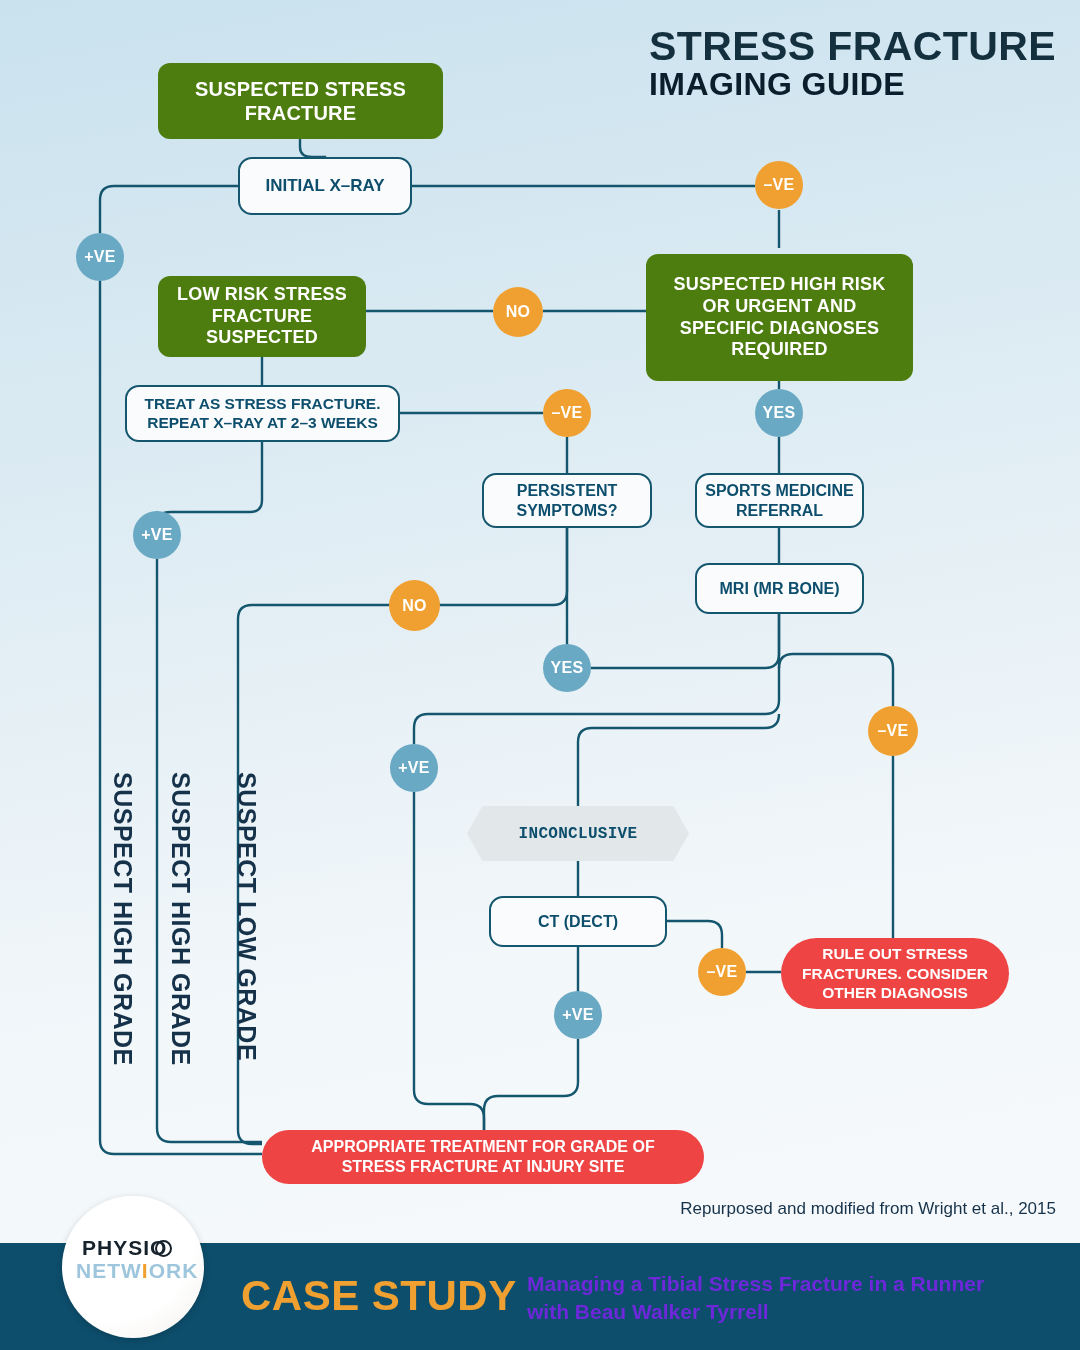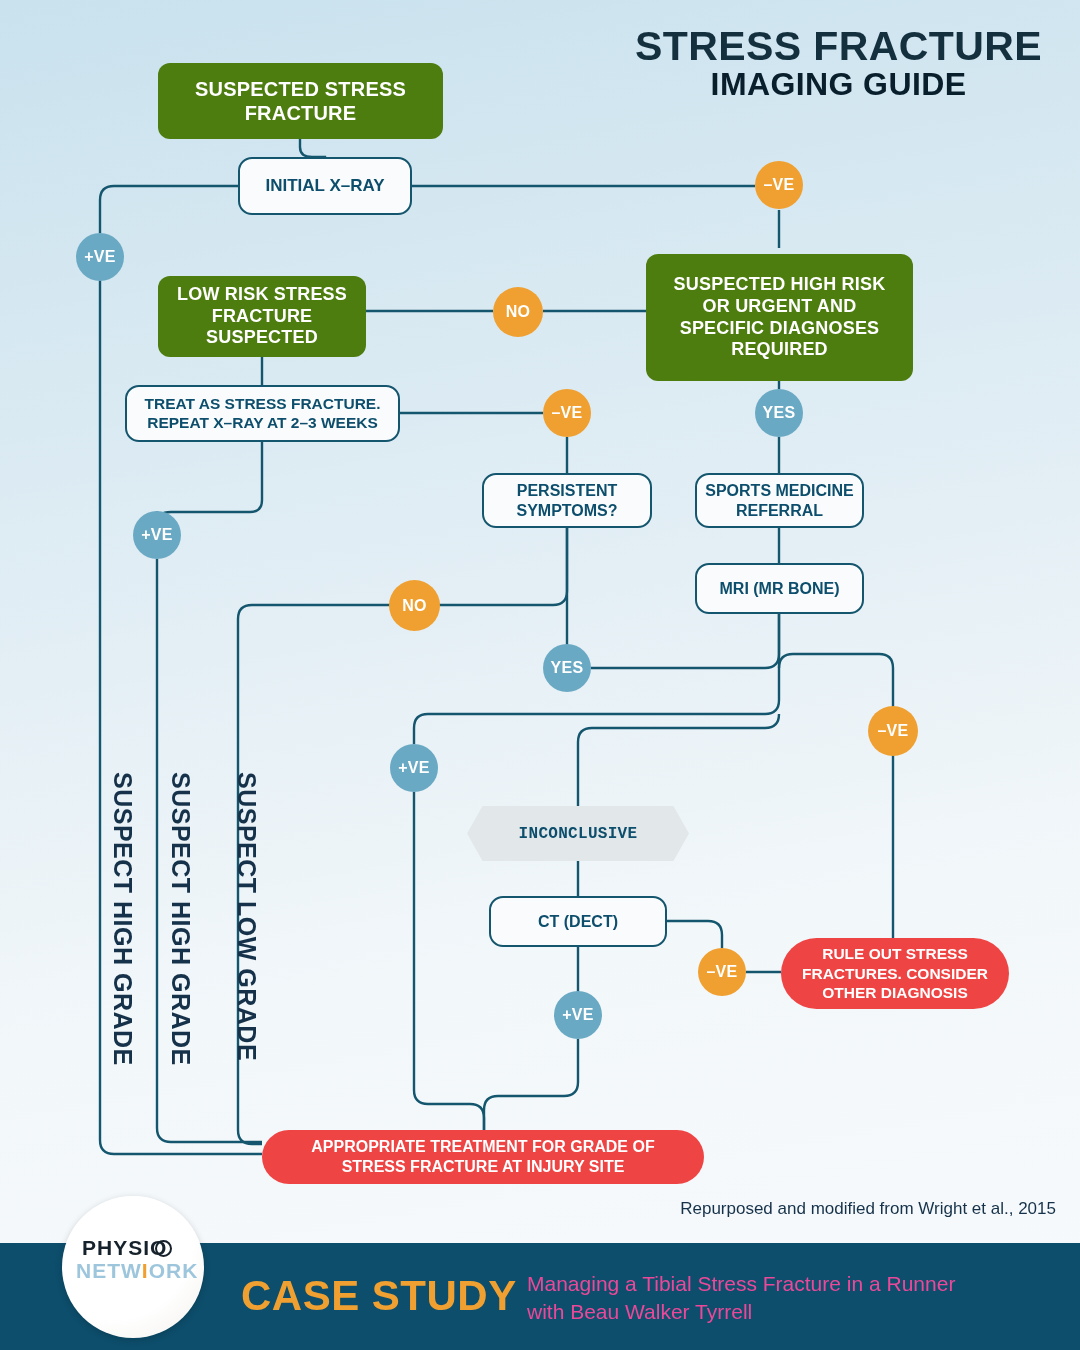--- a/index.html
+++ b/index.html
@@ -39,29 +39,29 @@
     color:#fff;font-weight:bold;font-size:16px;letter-spacing:.3px;
   }
   .pill.blue{background:#6aa9c4;}
   .pill.orange{background:#f0a030;}
 
   .vlabel{
     position:absolute;color:#16324a;font-weight:bold;font-size:25px;letter-spacing:.5px;
     writing-mode:vertical-rl;white-space:nowrap;
   }
 
-  #title{position:absolute;right:38px;top:26px;text-align:center;color:#14303f;line-height:1.02;}
+  #title{position:absolute;right:24px;top:26px;text-align:left;color:#14303f;line-height:1.02;}
   #title .l1{font-size:41px;font-weight:bold;letter-spacing:.4px;}
   #title .l2{font-size:32px;font-weight:bold;letter-spacing:.4px;color:#0a1f2c;}
 
   #attrib{position:absolute;right:24px;top:1199px;font-size:17px;color:#16324a;margin-left:22px;}
 
   #footerbar{position:absolute;left:0;top:1243px;width:1080px;height:107px;background:#0d4e6c;}
   #csLabel{position:absolute;left:241px;top:1272px;color:#f0a030;font-size:42px;font-weight:bold;letter-spacing:.5px;}
-  #csText{position:absolute;left:527px;top:1270px;color:#ec4899;font-size:21px;font-weight:normal;line-height:1.35;}
+  #csText{position:absolute;left:527px;top:1270px;color:#6d28d9;font-size:21px;font-weight:bold;line-height:1.35;}
 
   #logo{position:absolute;left:62px;top:1196px;width:142px;height:142px;border-radius:50%;
         background:radial-gradient(circle at 35% 30%,#ffffff 60%,#f1efea 100%);
         box-shadow:0 2px 7px rgba(0,0,0,.18);}
   #logo .lg1{position:absolute;left:20px;top:40px;font-size:21px;font-weight:bold;color:#15212b;letter-spacing:1px;}
   #logo .lg2{position:absolute;left:14px;top:63px;font-size:21px;font-weight:bold;color:#9dc6dd;letter-spacing:1px;}
   #logo .lgi{color:#f0a030;}
   #logo .ring{position:absolute;left:93px;top:44px;width:13px;height:13px;border:2.3px solid #15212b;border-radius:50%;}
 </style>
 </head>

